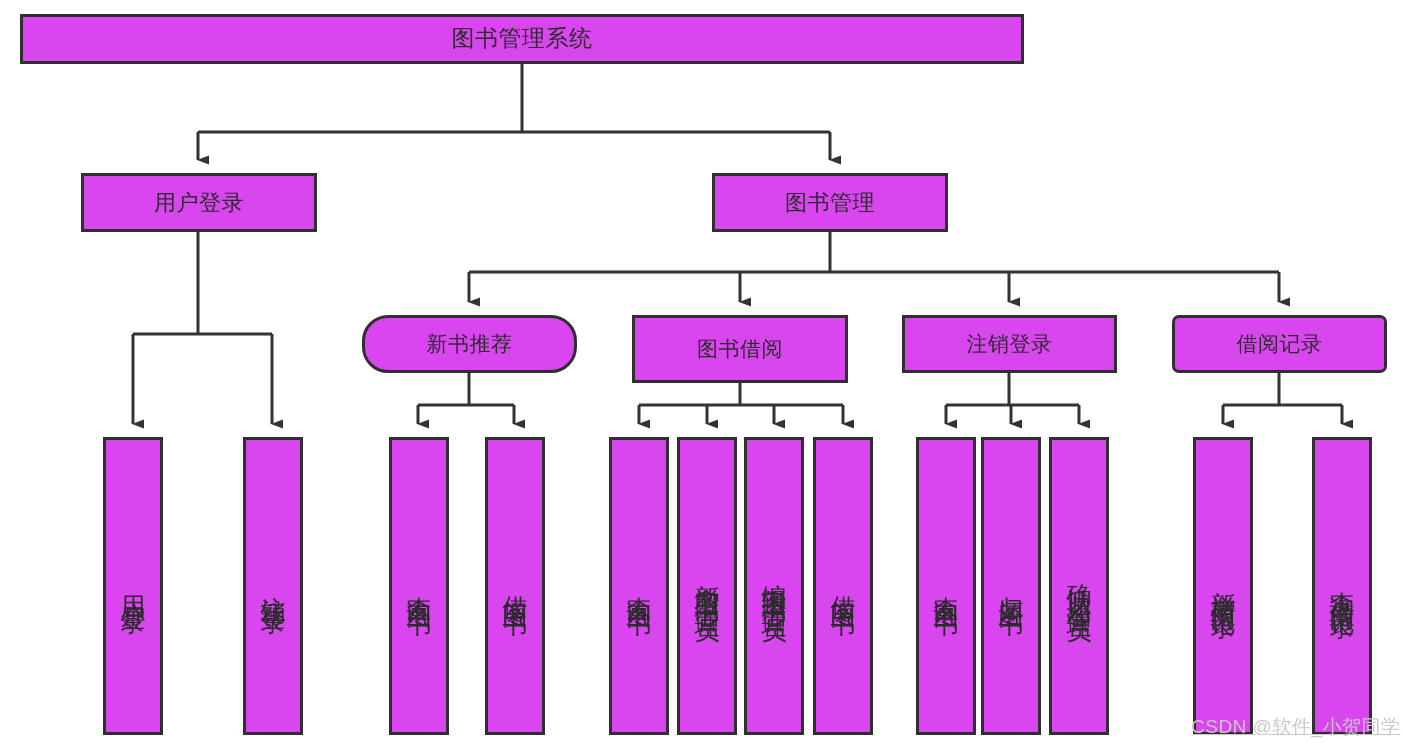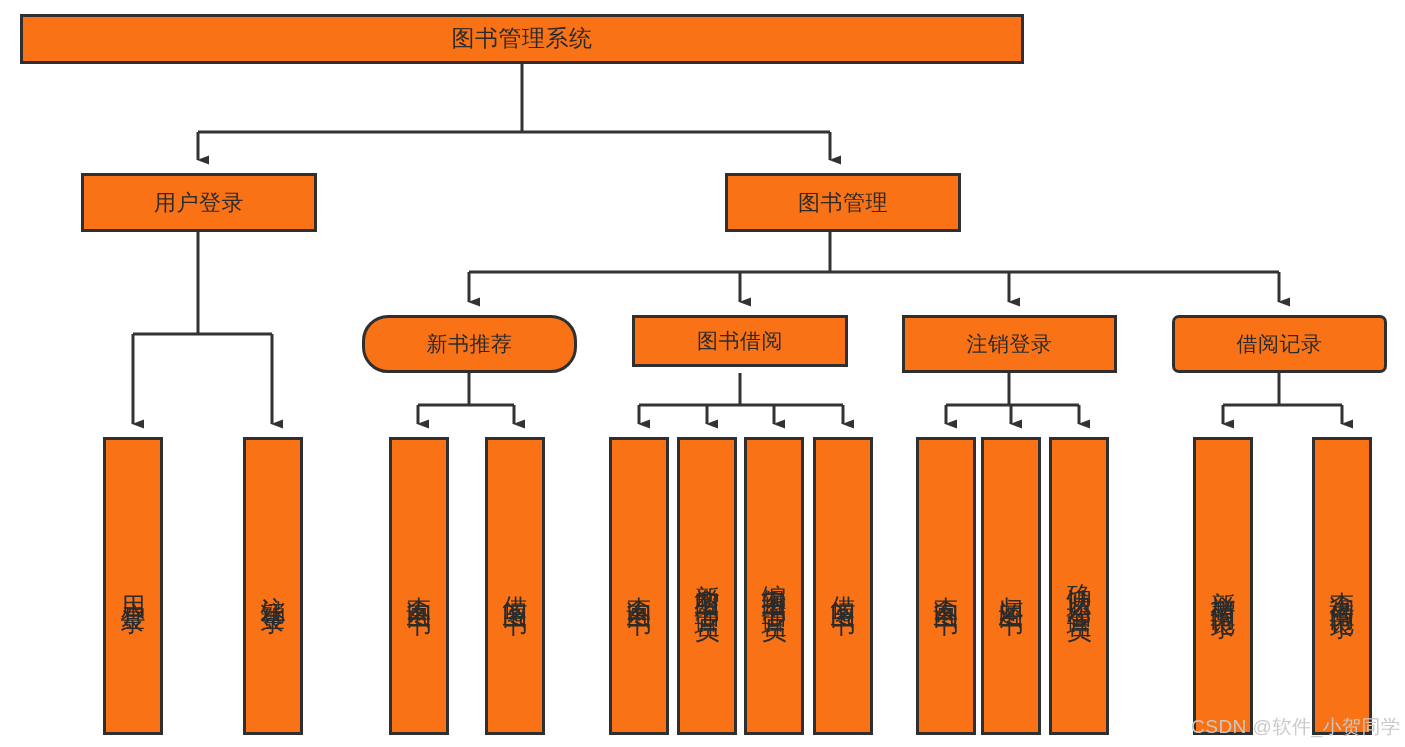--- a/index.html
+++ b/index.html
@@ -21,21 +21,21 @@
     position: absolute;
     left: 0;
     top: 0;
     width: 1405px;
     height: 747px;
     pointer-events: none;
   }
   .node {
     position: absolute;
     box-sizing: border-box;
-    background: #f97316;
+    background: #d946ef;
     border: 3px solid #2f2f2f;
     display: flex;
     align-items: center;
     justify-content: center;
     z-index: 2;
   }
   .node .lbl {
     color: #2b2b2b;
     letter-spacing: 0.5px;
     line-height: 1.18;
@@ -56,20 +56,21 @@
     letter-spacing: 5px;
     line-height: 1;
   }
   .watermark {
     position: absolute;
     color: #c9c9c9;
     font-size: 19px;
     letter-spacing: 0.5px;
     white-space: nowrap;
     z-index: 3;
+    text-decoration: underline;
   }
 </style>
 </head>
 <body>
 
 <div id="canvas">
 
   <svg id="edges" viewBox="0 0 1405 747" xmlns="http://www.w3.org/2000/svg">
     <defs>
       <marker id="arw" markerWidth="10" markerHeight="12" refX="5" refY="11" orient="auto" markerUnits="userSpaceOnUse">
@@ -120,28 +121,28 @@
     </g>
   </svg>
 
   <div class="node root" style="left:20px; top:14px; width:1004px; height:50px;">
     <span class="lbl">图书管理系统</span>
   </div>
 
   <div class="node l2" style="left:81px; top:173px; width:236px; height:59px;">
     <span class="lbl">用户登录</span>
   </div>
-  <div class="node l2" style="left:712px; top:173px; width:236px; height:59px;margin-left:13px;">
+  <div class="node l2" style="left:712px; top:173px; width:236px; height:59px;">
     <span class="lbl">图书管理</span>
   </div>
 
   <div class="node l3" style="left:362px; top:315px; width:215px; height:58px;border-radius:26px;">
     <span class="lbl">新书推荐</span>
   </div>
-  <div class="node l3" style="left:632px; top:315px; width:216px; height:52px;">
+  <div class="node l3" style="left:632px; top:315px; width:216px; height:68px;">
     <span class="lbl">图书借阅</span>
   </div>
   <div class="node l3" style="left:902px; top:315px; width:215px; height:58px;">
     <span class="lbl">注销登录</span>
   </div>
   <div class="node l3" style="left:1172px; top:315px; width:215px; height:58px;border-radius:7px;">
     <span class="lbl">借阅记录</span>
   </div>
 
   <div class="node leaf" style="left:103px; top:437px; width:60px; height:298px;">

